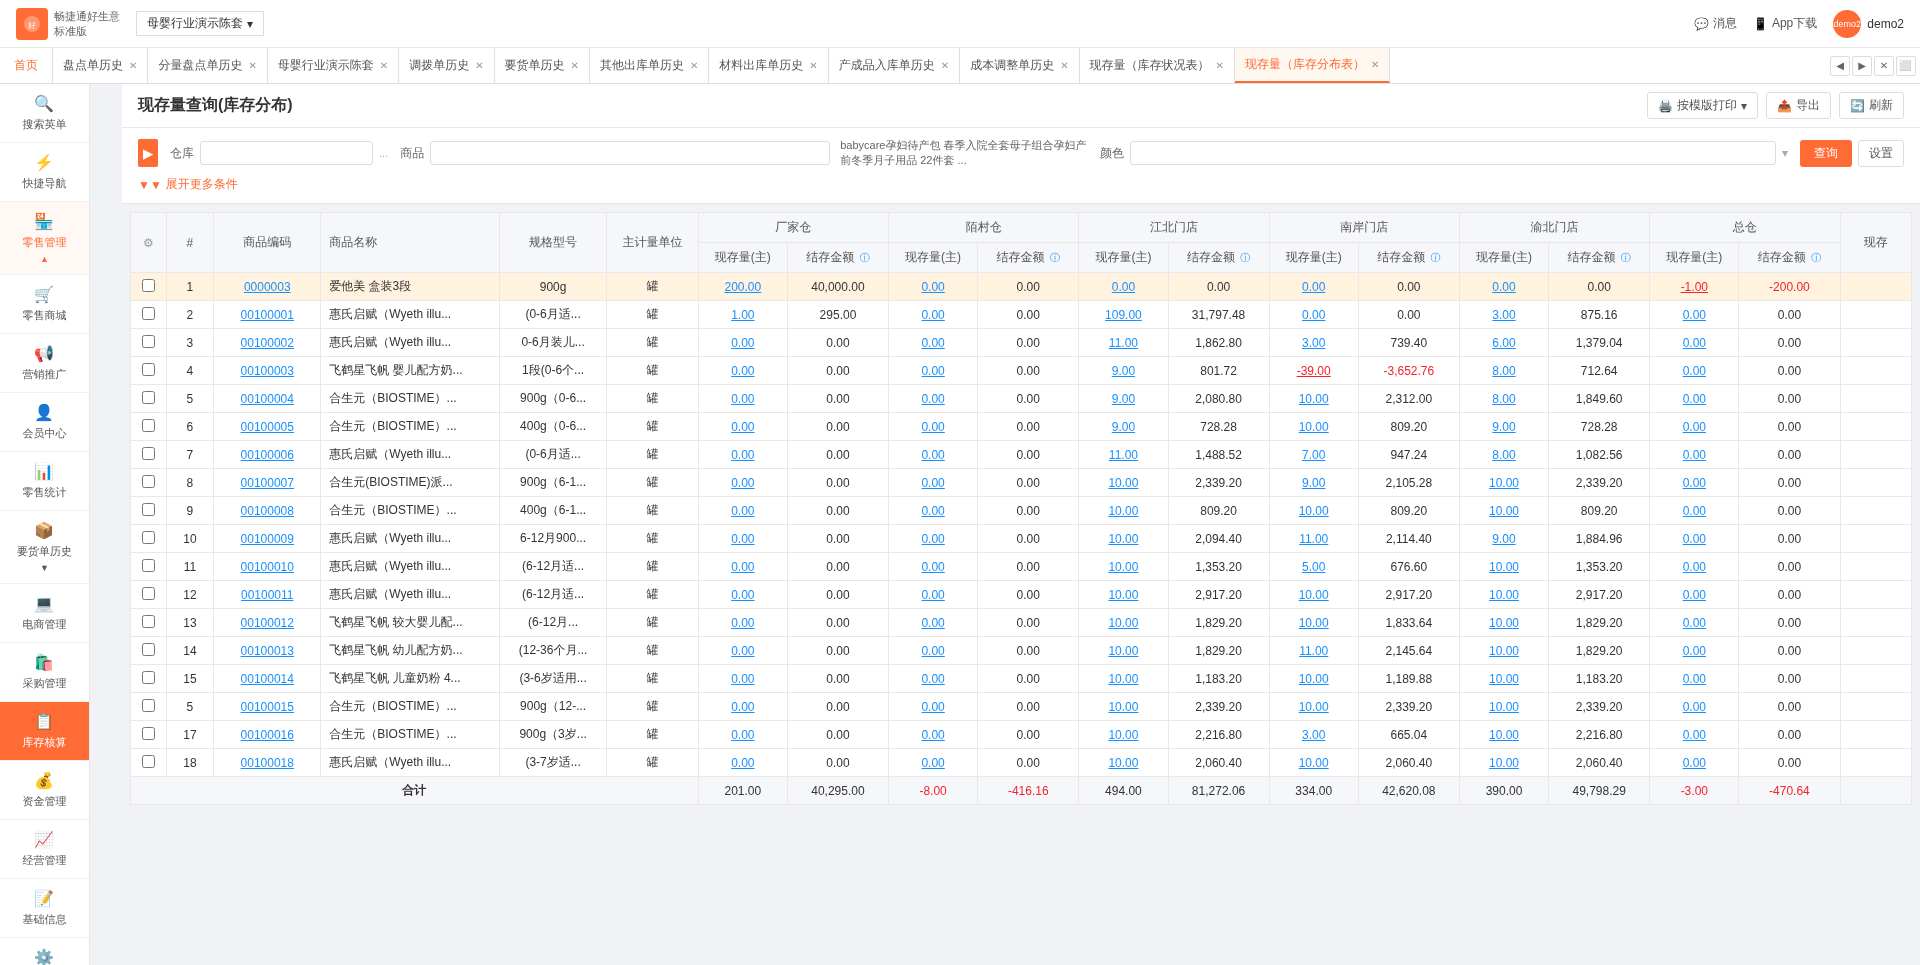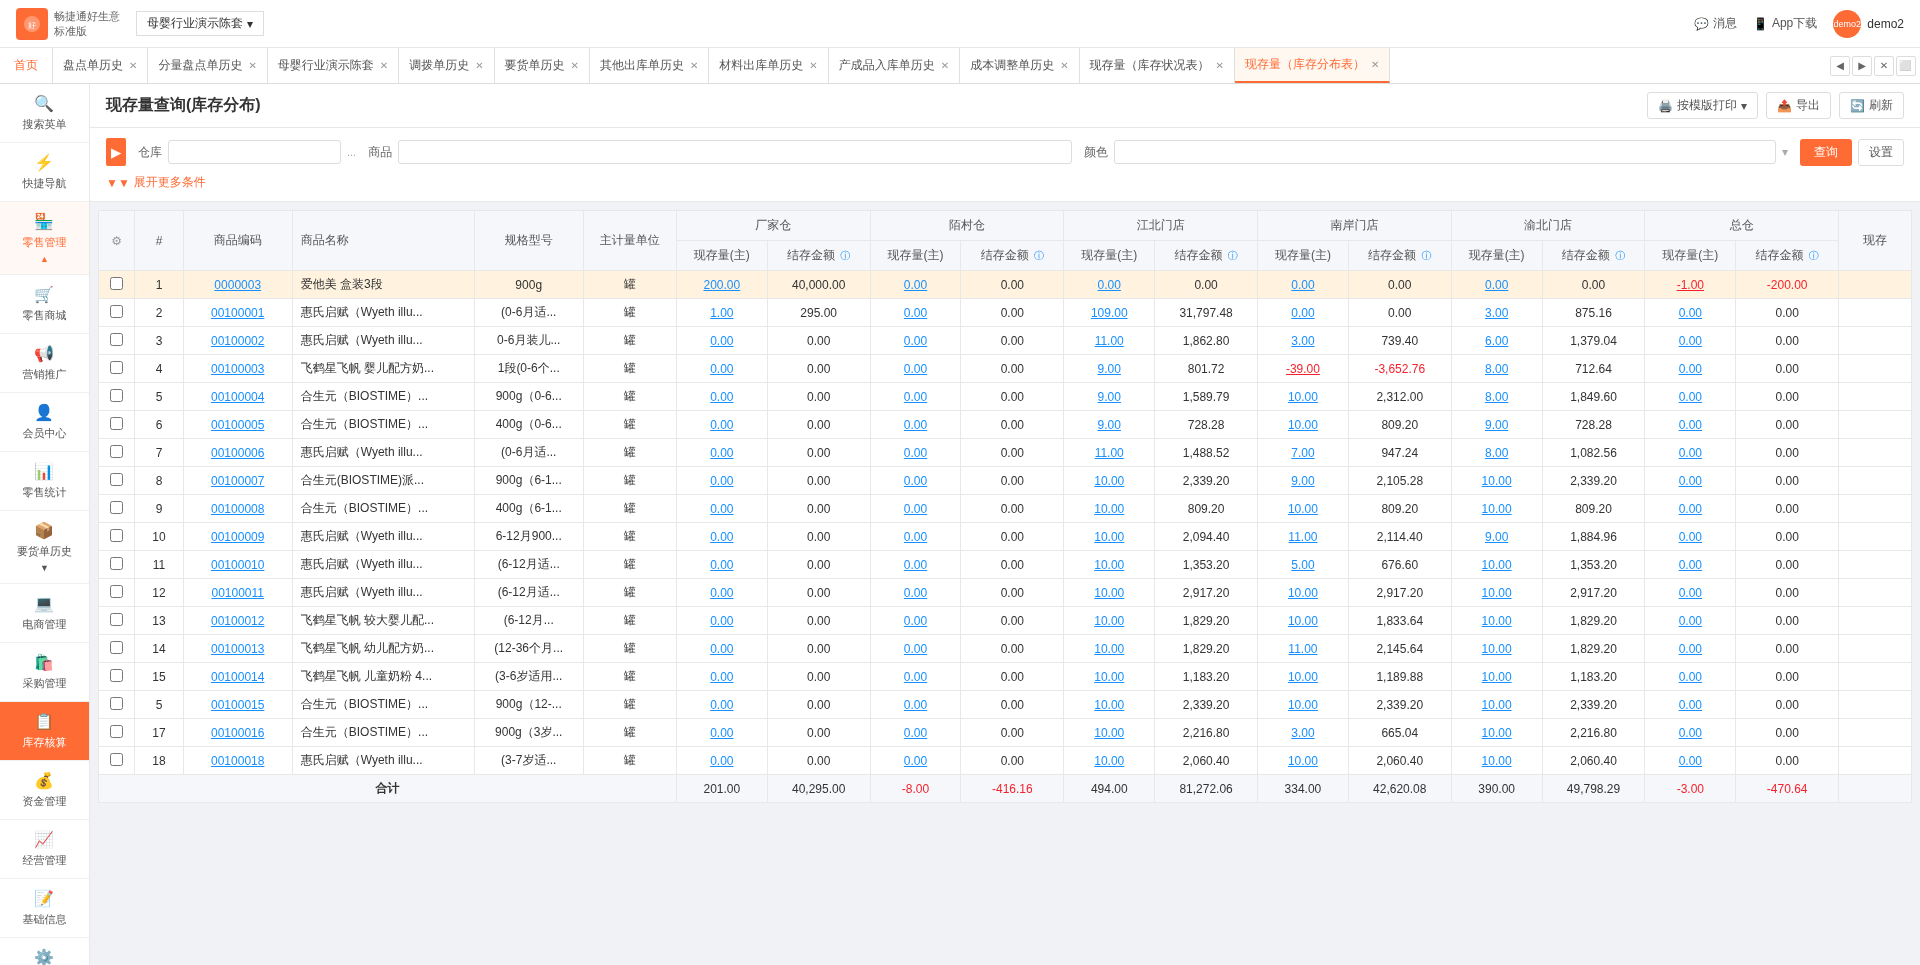--- a/index.html
+++ b/index.html
@@ -27,21 +27,21 @@
     
     .main-layout { display: flex; height: calc(100vh - 84px); }
     
     
     .sidebar { width: 90px; background: #fff; border-right: 1px solid #e8e8e8; display: flex; flex-direction: column; overflow-y: auto; flex-shrink: 0; }
     .sidebar-item { display: flex; flex-direction: column; align-items: center; padding: 10px 4px; cursor: pointer; font-size: 11px; color: #555; gap: 4px; border-bottom: 1px solid #f0f0f0; }
     .sidebar-item.active { background: #ff6b35; color: white; }
     .sidebar-item-icon { font-size: 16px; }
 
     
-    .content { flex: 1; overflow: hidden; display: flex; flex-direction: column; background: #f0f2f5; }
+    .content { flex: 1; overflow: hidden; display: flex; flex-direction: column; background: #f0f2f5; padding-left: 32px; }
     
     
     .page-header { background: #fff; padding: 8px 16px; border-bottom: 1px solid #e8e8e8; display: flex; align-items: center; justify-content: space-between; }
     .page-title { font-size: 16px; font-weight: 600; color: #333; }
     .page-actions { display: flex; align-items: center; gap: 8px; }
     .action-btn { display: flex; align-items: center; gap: 4px; padding: 4px 10px; border: 1px solid #ddd; border-radius: 3px; cursor: pointer; font-size: 12px; color: #555; background: #fff; }
     .btn-primary { background: #ff6b35; color: white; border: none; padding: 5px 14px; border-radius: 3px; cursor: pointer; font-size: 12px; }
     .btn-secondary { background: #fff; color: #555; border: 1px solid #ddd; padding: 4px 10px; border-radius: 3px; cursor: pointer; font-size: 12px; }
     
     
@@ -261,20 +261,21 @@
       <div class="filter-row">
         <button class="orange-expand-btn">▶</button>
         <div class="filter-field">
           <span class="filter-label">仓库</span>
           <input class="filter-input" type="text" style="min-width: 80px;">
           <span style="color:#aaa;font-size:11px;cursor:pointer;">...</span>
         </div>
         <div class="filter-field" style="flex:1;">
           <span class="filter-label">商品</span>
           <input class="filter-input filter-input-long" type="text" value="" style="flex: 1 1 0%; min-width: 400px;">
+          <span style="color:#666;font-size:11px;cursor:pointer;margin-left:4px;">babycare孕妇待产包 春季入院全套母子组合孕妇产前冬季月子用品 22件套 ...</span>
         </div>
         <div class="filter-field" style="flex:1;">
           <span class="filter-label">颜色</span>
           <input class="filter-input" type="text" style="flex: 1 1 0%; min-width: 120px;">
           <span style="color:#aaa;">▾</span>
         </div>
         <div style="display:flex;gap:6px;margin-left:auto;">
           <button class="btn-primary">查询</button>
           <button class="btn-secondary">设置</button>
         </div>
@@ -412,21 +413,21 @@
     <td>5</td>
     <td class="cell-link">00100004</td>
     <td style="text-align:left;">合生元（BIOSTIME）...</td>
     <td>900g（0-6...</td>
     <td>罐</td>
     <td class="cell-link ">0.00</td>
     <td class="">0.00</td>
     <td class="cell-link ">0.00</td>
     <td class="">0.00</td>
     <td class="cell-link ">9.00</td>
-    <td>1,589.79</td>
+    <td>2,080.80</td>
     <td class="cell-link ">10.00</td>
     <td class="">2,312.00</td>
     <td class="cell-link">8.00</td>
     <td>1,849.60</td>
     <td class="cell-link ">0.00</td>
     <td class="">0.00</td>
     <td></td>
   </tr>
             <tr>
     <td><input type="checkbox" style="cursor: pointer;"></td>

